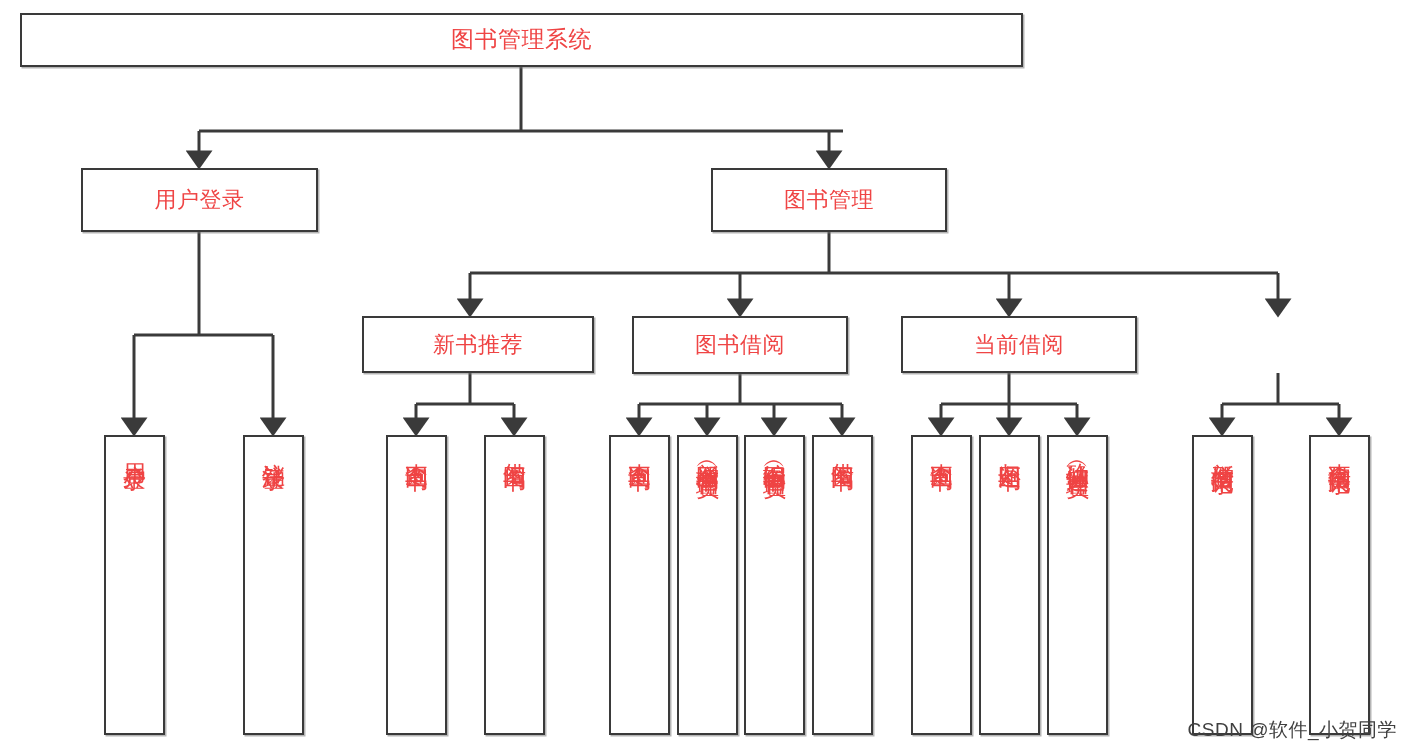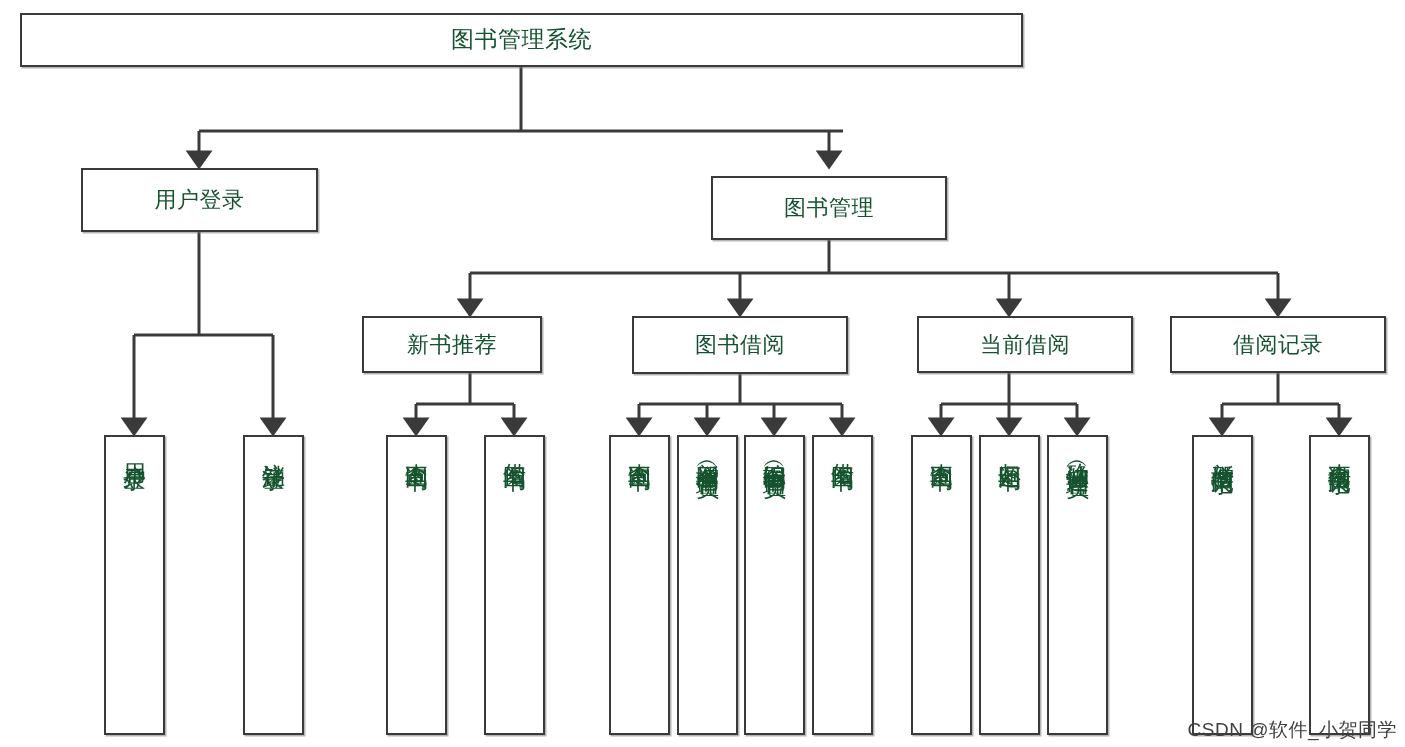--- a/index.html
+++ b/index.html
@@ -29,21 +29,21 @@
     position: absolute;
     box-sizing: border-box;
     border: 2px solid #3a3a3a;
     background: #ffffff;
     display: flex;
     align-items: center;
     justify-content: center;
     box-shadow: 1.5px 1.5px 0 0 rgba(120,120,120,0.55);
   }
   .node .label {
-    color: #14532d;
+    color: #ef4444;
     line-height: 1.18;
   }
   .node-h .label {
     font-size: 22px;
     letter-spacing: 0.5px;
     white-space: nowrap;
   }
   .node-root .label {
     font-size: 23px;
   }
@@ -125,35 +125,32 @@
     </g>
   </svg>
 
   <div class="node node-h node-root" style="left:20px; top:13px; width:1003px; height:54px;">
     <span class="label">图书管理系统</span>
   </div>
 
   <div class="node node-h" style="left:81px; top:168px; width:237px; height:64px;">
     <span class="label">用户登录</span>
   </div>
-  <div class="node node-h" style="left:711px; top:168px; width:236px; height:64px;margin-top:8px;">
+  <div class="node node-h" style="left:711px; top:168px; width:236px; height:64px;">
     <span class="label">图书管理</span>
   </div>
 
-  <div class="node node-h" style="left:362px; top:316px; width:180px; height:57px;">
+  <div class="node node-h" style="left:362px; top:316px; width:232px; height:57px;">
     <span class="label">新书推荐</span>
   </div>
   <div class="node node-h" style="left:632px; top:316px; width:216px; height:58px;">
     <span class="label">图书借阅</span>
   </div>
-  <div class="node node-h" style="left:901px; top:316px; width:216px; height:57px;margin-left:16px;">
+  <div class="node node-h" style="left:901px; top:316px; width:236px; height:57px;">
     <span class="label">当前借阅</span>
-  </div>
-  <div class="node node-h" style="left:1170px; top:316px; width:216px; height:57px;">
-    <span class="label">借阅记录</span>
   </div>
 
   <div class="node node-v" style="left:104px; top:435px; width:61px; height:300px;">
     <span class="label">用户登录</span>
   </div>
   <div class="node node-v" style="left:243px; top:435px; width:61px; height:300px;">
     <span class="label">注销登录</span>
   </div>
   <div class="node node-v" style="left:386px; top:435px; width:61px; height:300px;">
     <span class="label">查询图书</span>

